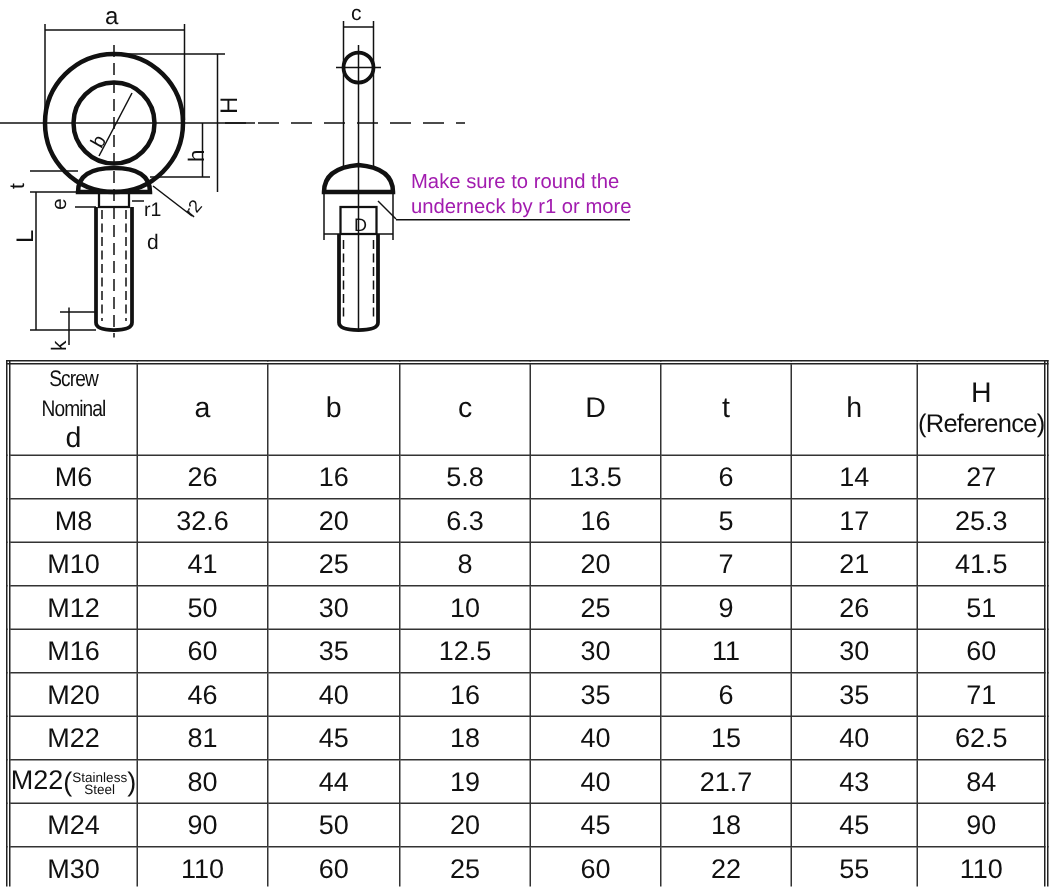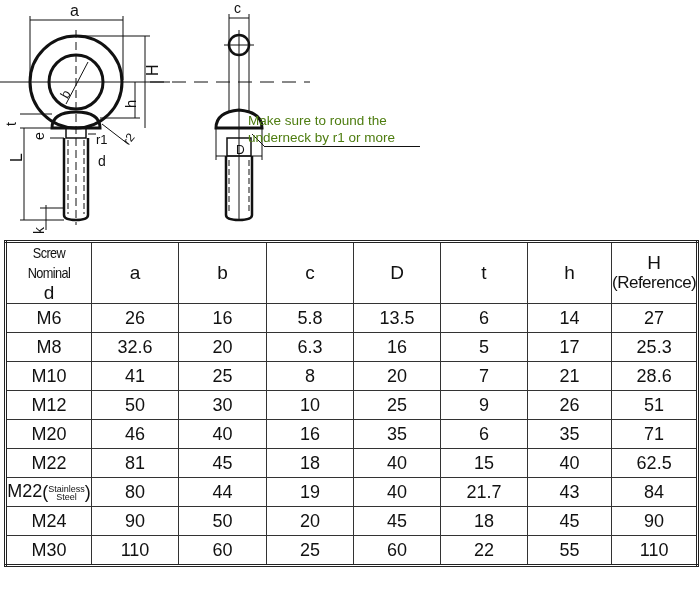--- a/index.html
+++ b/index.html
@@ -1,19 +1,19 @@
 <!DOCTYPE html>
 <html><head>
 <meta charset="utf-8">
 <style>
   html, body { margin: 0; padding: 0; background: #ffffff; }
   body { width: 700px; height: 591px; position: relative; overflow: hidden;
          font-family: "Liberation Sans", sans-serif; color: #111; }
   .drawing { position: absolute; left: 0; top: 0; width: 700px; height: 236px; }
-  .note { position: absolute; left: 248px; top: 112px; font-size: 13.5px; line-height: 17px; color: #4d7c0f; }
+  .note { position: absolute; left: 274px; top: 112px; font-size: 13.5px; line-height: 17px; color: #a21caf; }
   .note-line { position: absolute; left: 264px; top: 146px; width: 156px; height: 1px; background: #111; }
   table.spec { position: absolute; left: 4px; top: 240px; border-collapse: collapse;
                border: 3px double #222; }
   table.spec td, table.spec th { border: 1px solid #333; text-align: center; padding: 0;
                font-size: 18px; font-weight: normal; height: 28px; }
   table.spec th { height: 56px; font-size: 19px; line-height: 20px; }
   th .small { font-size: 15px; letter-spacing: -0.7px; display: block; transform: scaleX(0.85); }
   th .ref { font-size: 17px; display: block; letter-spacing: -0.5px; }
   td.nom { font-weight: bold; font-size: 18px; }
   .paren { display: inline-block; font-weight: normal; font-size: 9px; line-height: 8px;
@@ -159,33 +159,43 @@
         <td>25.3</td>
       </tr>
       <tr>
         <td class="nom"><span>M10</span></td>
         <td>41</td>
         <td>25</td>
         <td>8</td>
         <td>20</td>
         <td>7</td>
         <td>21</td>
-        <td>28.6</td>
+        <td>41.5</td>
       </tr>
       <tr>
         <td class="nom"><span>M12</span></td>
         <td>50</td>
         <td>30</td>
         <td>10</td>
         <td>25</td>
         <td>9</td>
         <td>26</td>
         <td>51</td>
       </tr>
       <tr>
+        <td class="nom"><span>M16</span></td>
+        <td>60</td>
+        <td>35</td>
+        <td>12.5</td>
+        <td>30</td>
+        <td>11</td>
+        <td>30</td>
+        <td>60</td>
+      </tr>
+      <tr>
         <td class="nom"><span>M20</span></td>
         <td>46</td>
         <td>40</td>
         <td>16</td>
         <td>35</td>
         <td>6</td>
         <td>35</td>
         <td>71</td>
       </tr>
       <tr>

